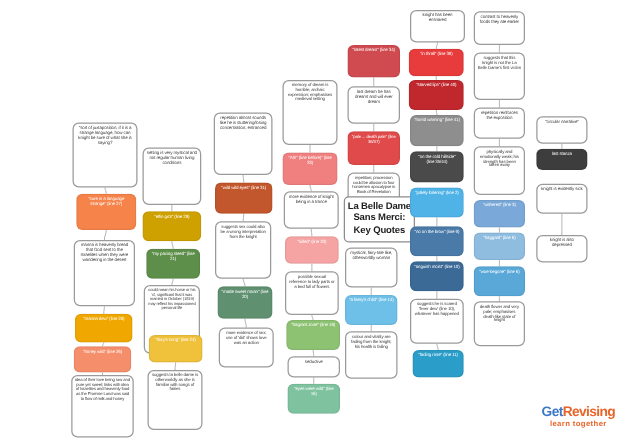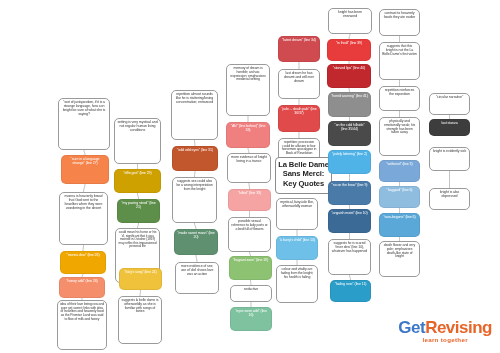--- a/index.html
+++ b/index.html
@@ -45,21 +45,21 @@
     line-height:1.25;
     border-radius:4px;
   }
   .logo{
     position:absolute;
     right:8px;bottom:10px;
     text-align:center;
     line-height:1;
   }
   .logo-main{
-    font-size:17px;
+    font-size:11px;
     font-weight:bold;
     letter-spacing:-0.5px;
   }
   .logo-get{color:#3d78c8;}
   .logo-rev{color:#e8652a;}
   .logo-sub{
     font-size:6.2px;
     font-weight:bold;
     color:#e8652a;
     letter-spacing:0.3px;

